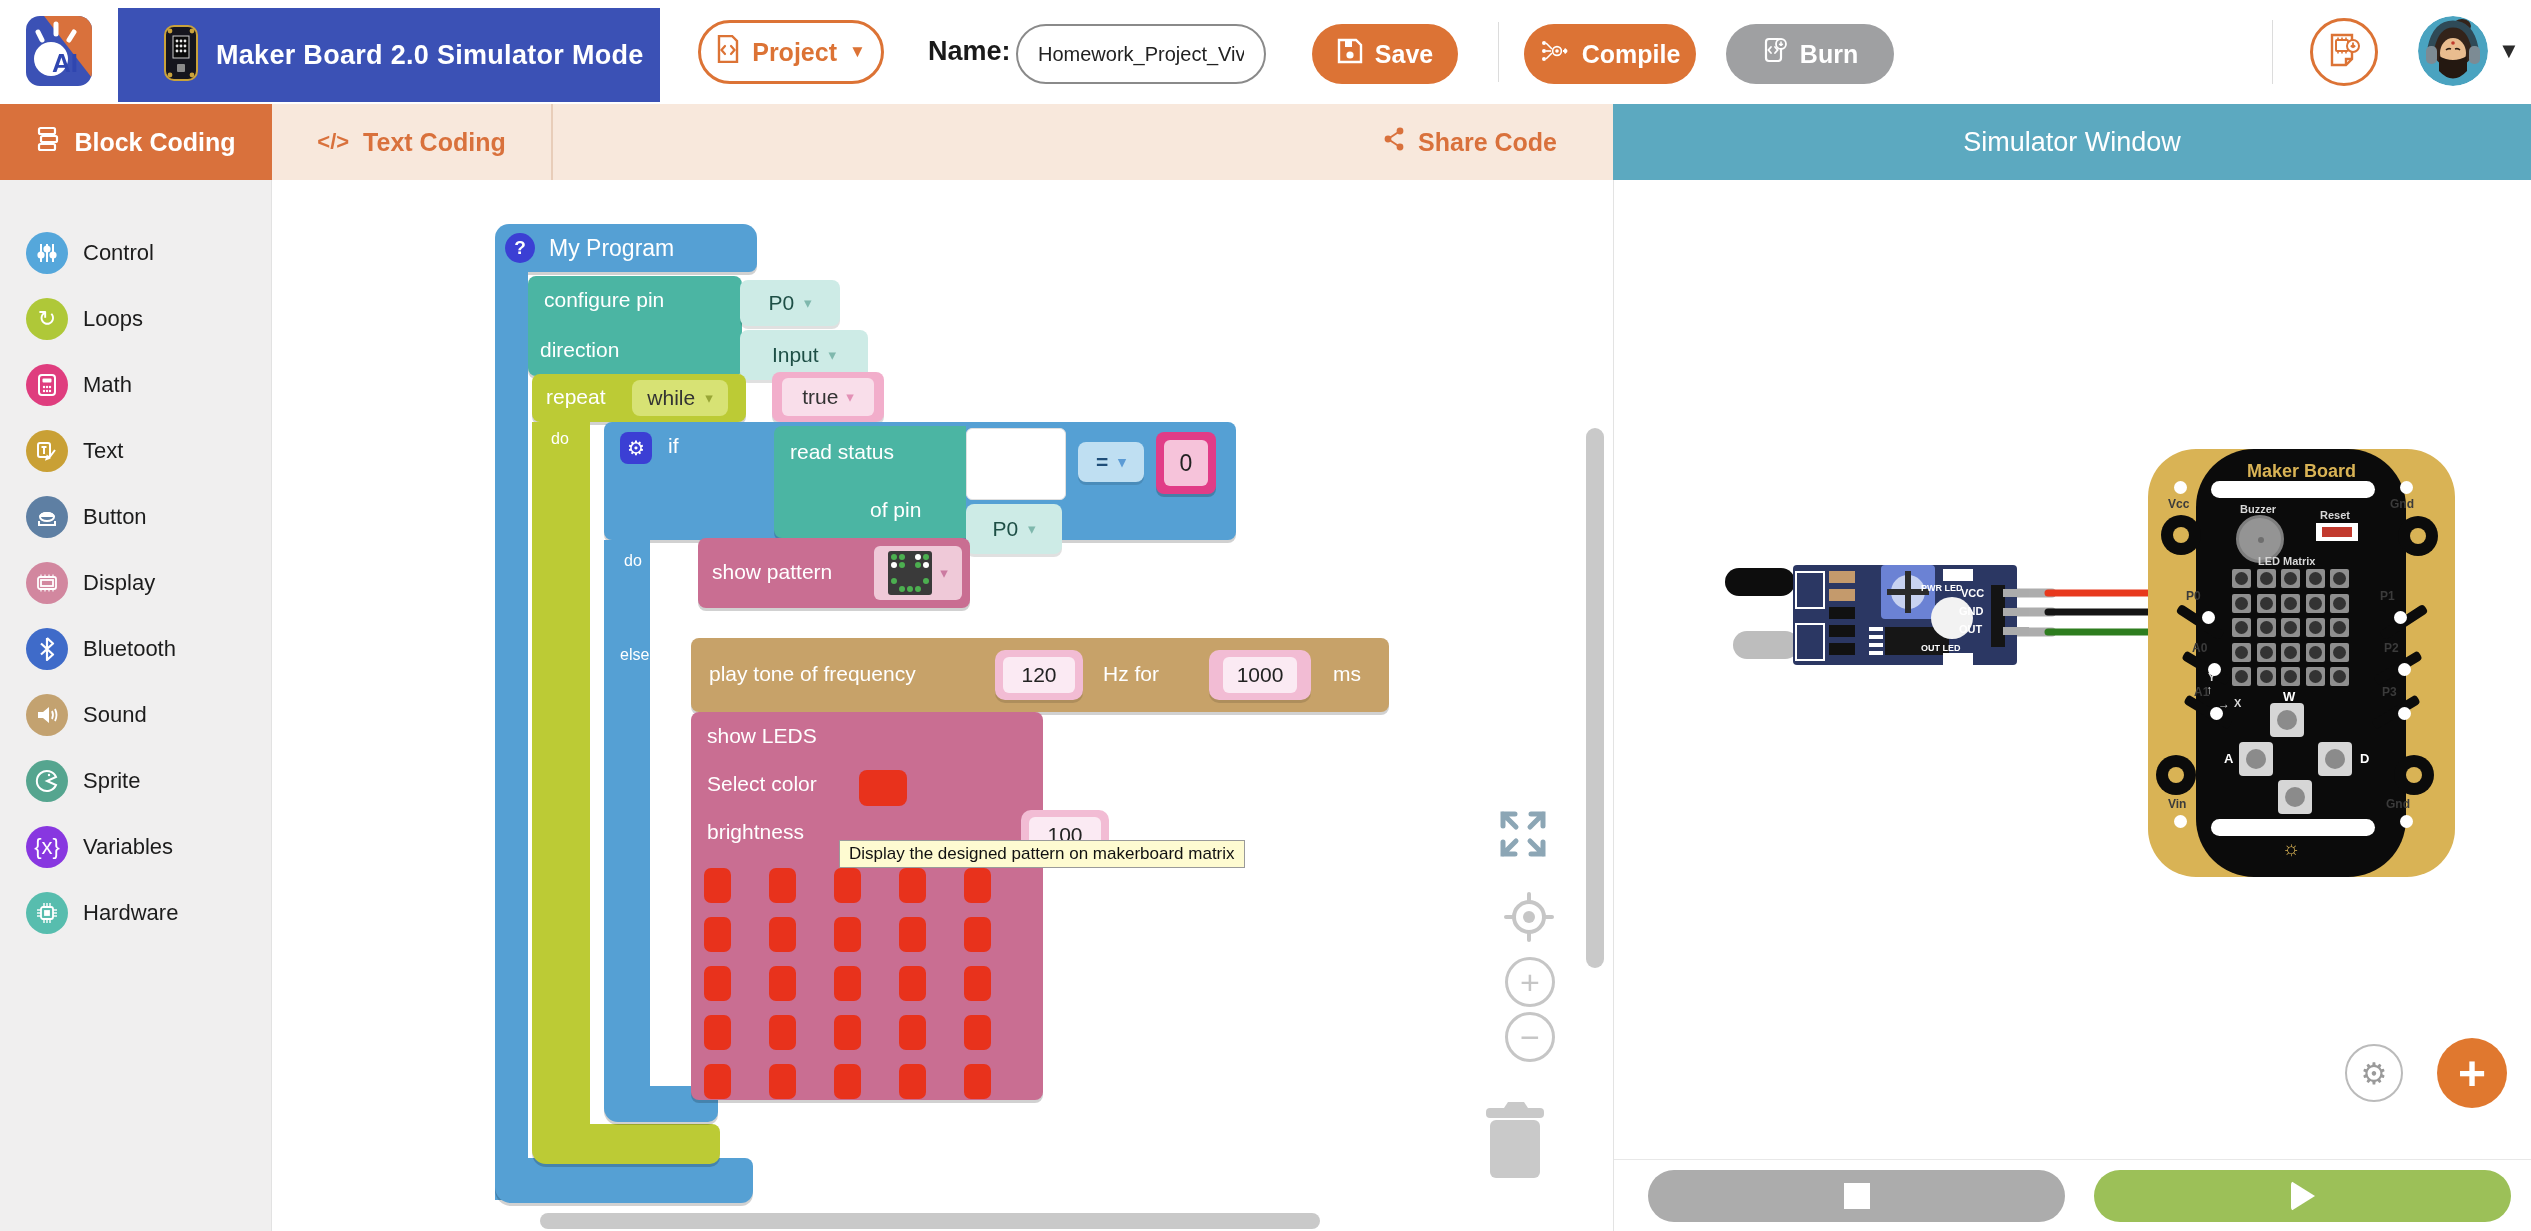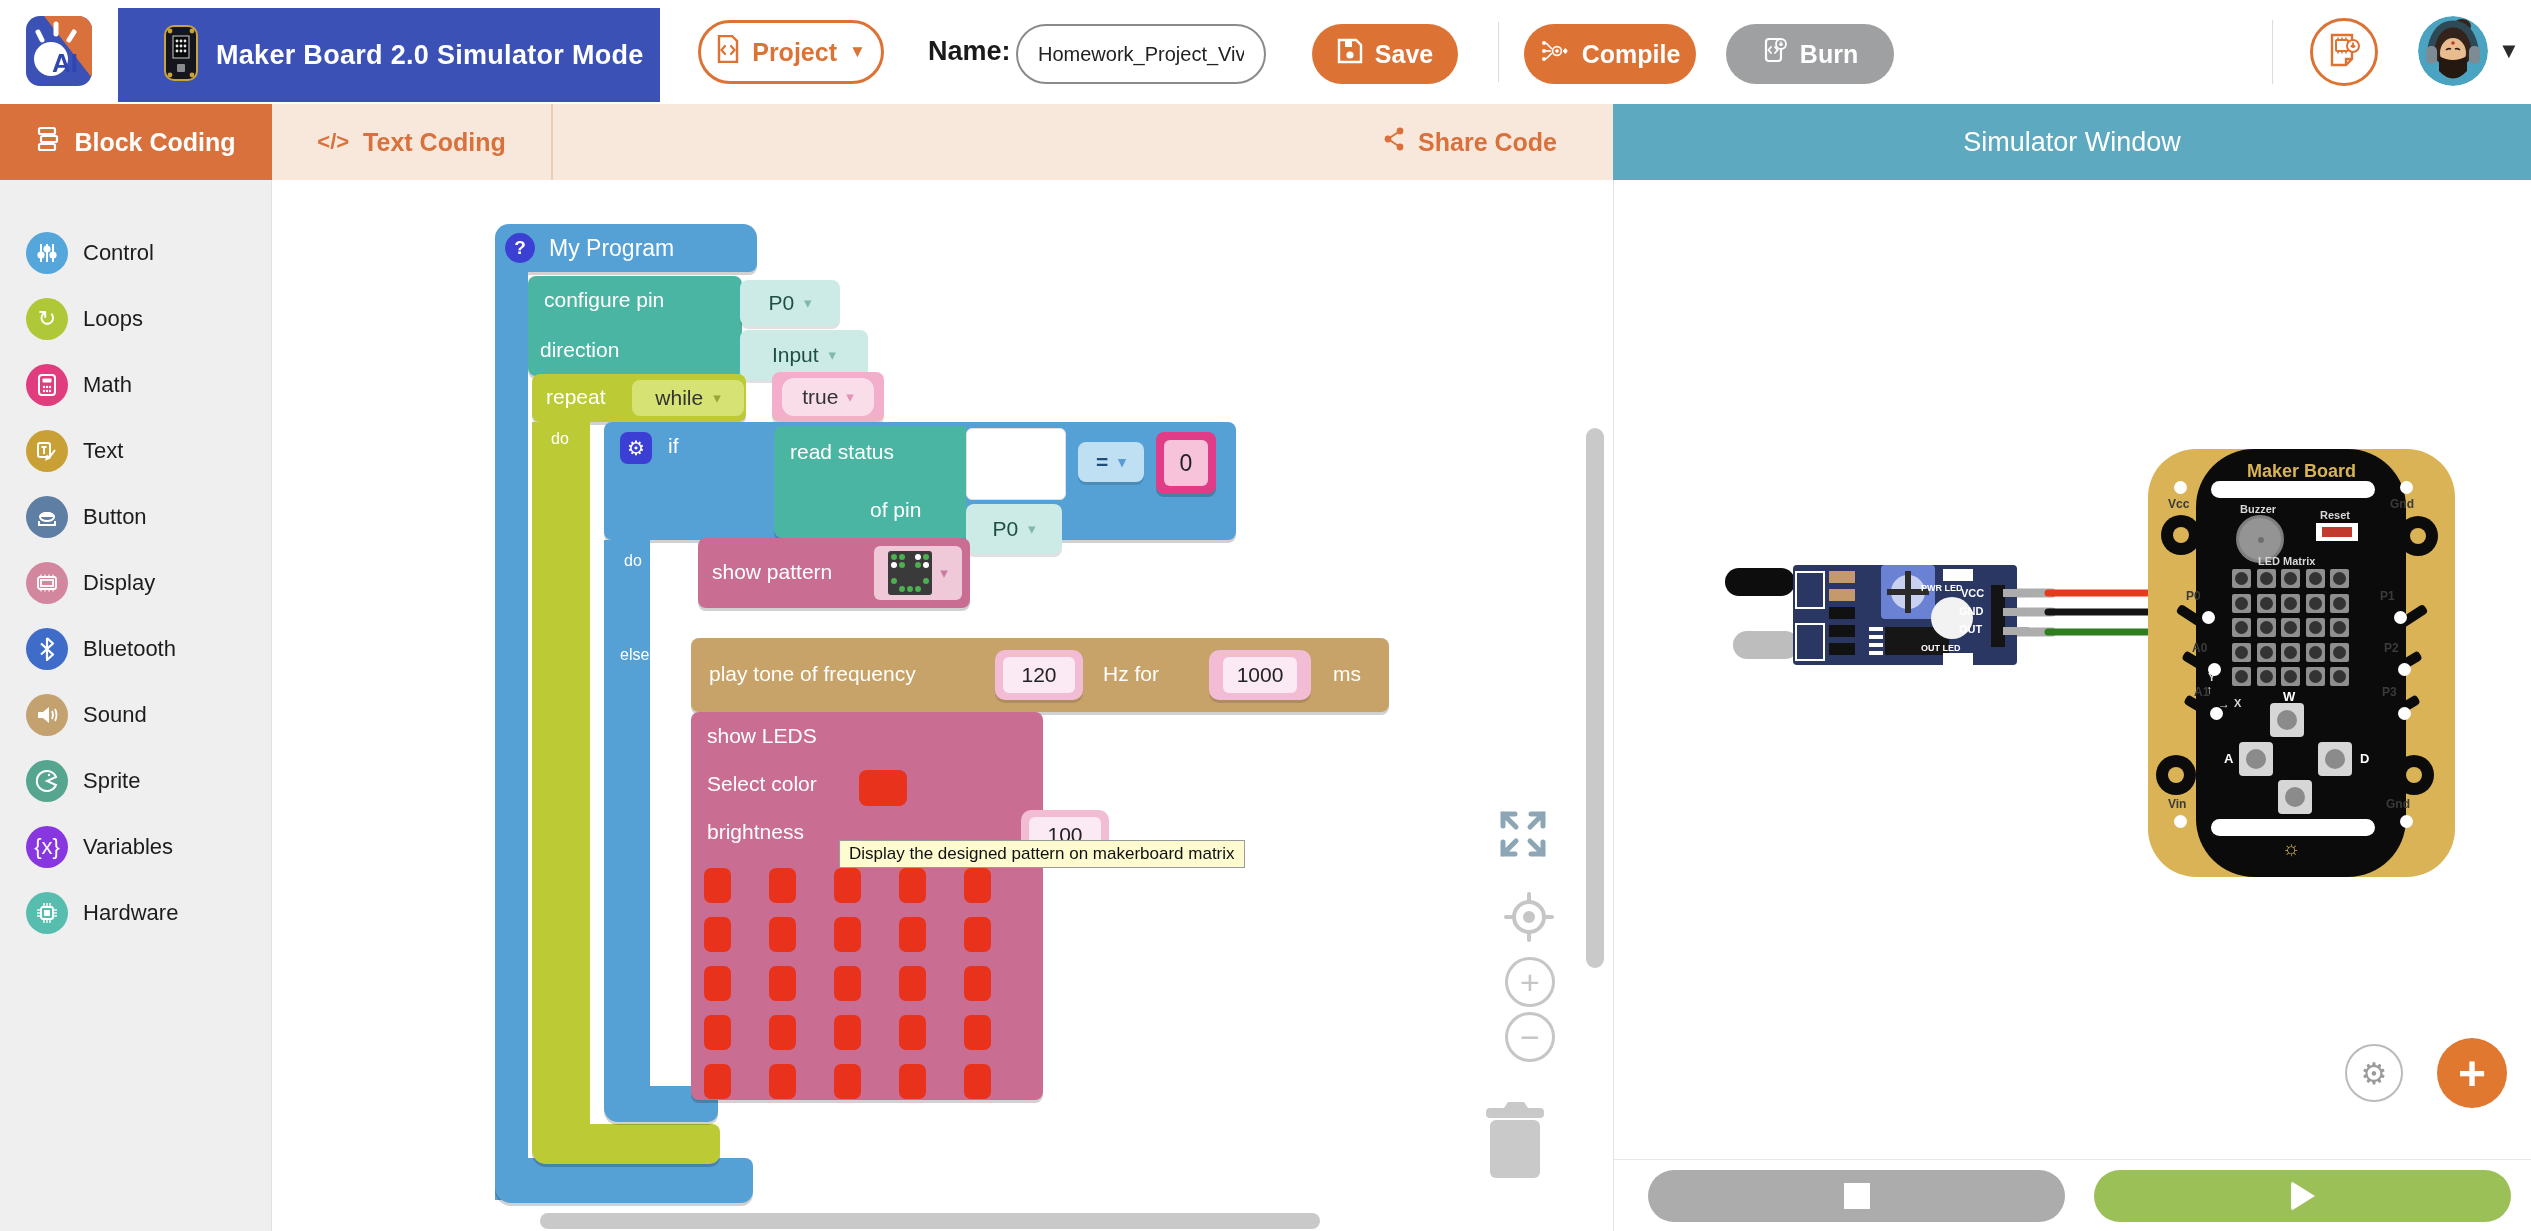--- a/index.html
+++ b/index.html
@@ -46,21 +46,21 @@
   .c-rose{background:#C96E92;}
   .c-tan{background:#C7A269;}
   .dd{position:absolute;display:flex;align-items:center;justify-content:center;gap:10px;border-radius:8px;box-shadow:0 3px 0 rgba(0,0,0,.12);font-size:21px;cursor:pointer;}
   .teal-dd{background:#CDEBE6;color:#1E4F46;}
   .teal-dd .caret{color:#7FB8AD;font-size:15px;}
   .green-dd{background:#D7E274;color:#333;box-shadow:none;}
   .green-dd .caret{color:#99A636;font-size:15px;}
   .blue-dd{background:#BFDFF2;color:#1F4E79;font-weight:bold;}
   .blue-dd .caret{color:#5B9BD5;font-size:15px;}
   .pink-outer{position:absolute;background:#F2AECB;border-radius:8px;box-shadow:0 3px 0 rgba(0,0,0,.15);display:flex;align-items:center;justify-content:center;}
-  .pink-inner{background:#F9DEEA;border-radius:12px;color:#333;font-size:21px;display:flex;align-items:center;justify-content:center;gap:8px;}
+  .pink-inner{background:#F9DEEA;border-radius:6px;color:#333;font-size:21px;display:flex;align-items:center;justify-content:center;gap:8px;}
   .pink-inner .caret{color:#E391B6;font-size:15px;}
   .magenta-outer{position:absolute;background:#E13C87;border-radius:8px;box-shadow:0 3px 0 rgba(0,0,0,.2);display:flex;align-items:center;justify-content:center;}
   .magenta-inner{background:#F6C3DA;border-radius:6px;color:#222;font-size:23px;display:flex;align-items:center;justify-content:center;}
   .gear-badge{position:absolute;width:32px;height:32px;border-radius:8px;background:#3B3FD4;color:#fff;display:flex;align-items:center;justify-content:center;font-size:20px;cursor:pointer;}
   .help-badge{position:absolute;width:30px;height:30px;border-radius:50%;background:#3B3FD4;color:#fff;display:flex;align-items:center;justify-content:center;font-size:19px;font-weight:bold;cursor:pointer;}
   .field-white{position:absolute;background:#fff;border-radius:6px;border:1px solid #E0E0E0;box-sizing:border-box;}
   .rose-dd{position:absolute;background:#EFC9D8;border-radius:6px;display:flex;align-items:center;justify-content:center;gap:8px;cursor:pointer;}
   .rose-dd .caret{color:#CB7BA1;font-size:15px;}
   .pattern-chip{position:relative;width:44px;height:44px;background:#3A3A3A;border-radius:3px;}
   .pattern-chip .pdot{position:absolute;width:6px;height:6px;border-radius:50%;}
@@ -418,21 +418,21 @@
     <span>P0</span>
       <span class="caret">▾</span>
   </div>
   <div class="dd teal-dd" style="left:468px;top:150px;width:128px;height:50px">
     <span>Input</span>
       <span class="caret">▾</span>
   </div>
 
   <div class="blk c-green" style="left:260px;top:194px;width:214px;height:48px">
     <span class="blk-label" style="left:14px;top:11px">repeat</span>
-    <div class="dd green-dd" style="left:100px;top:6px;width:112px;height:36px">
+    <div class="dd green-dd" style="left:100px;top:6px;width:96px;height:36px">
       <span>while</span>
         <span class="caret">▾</span>
     </div>
   </div>
   <div class="pink-outer" style="left:500px;top:192px;width:112px;height:50px">
     <div class="pink-inner" style="width:92px;height:38px">
       <span>true</span>
         <span class="caret">▾</span>
     </div>
   </div>

